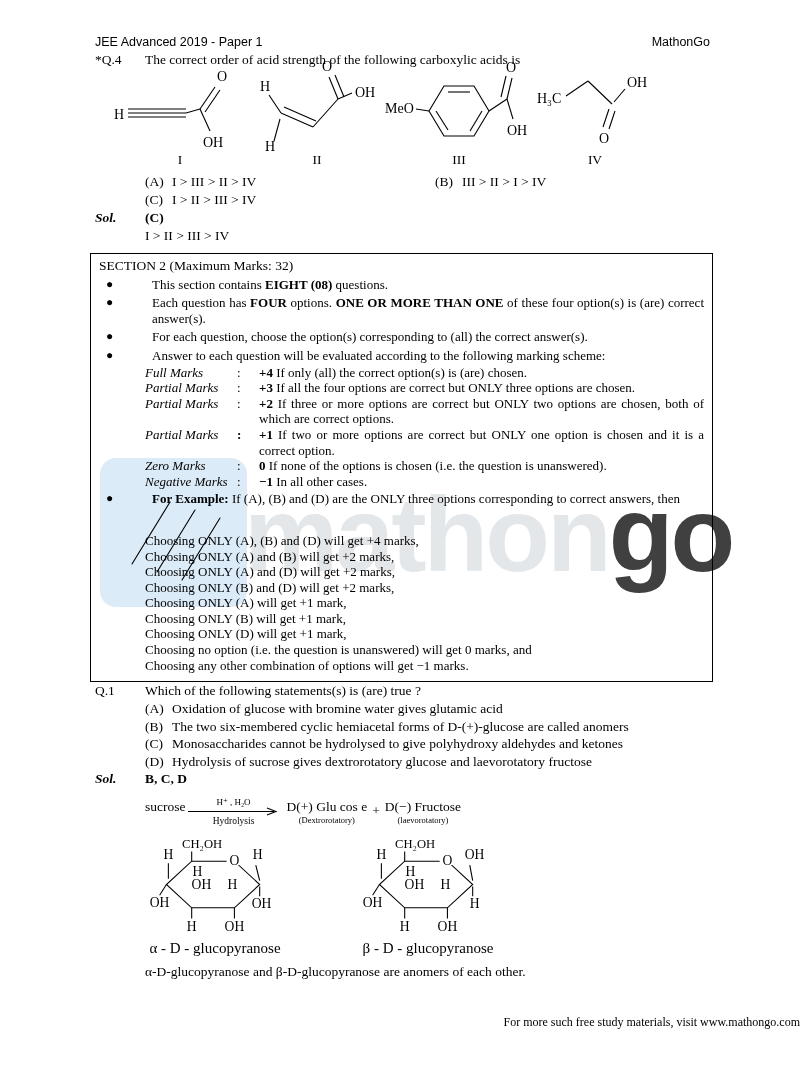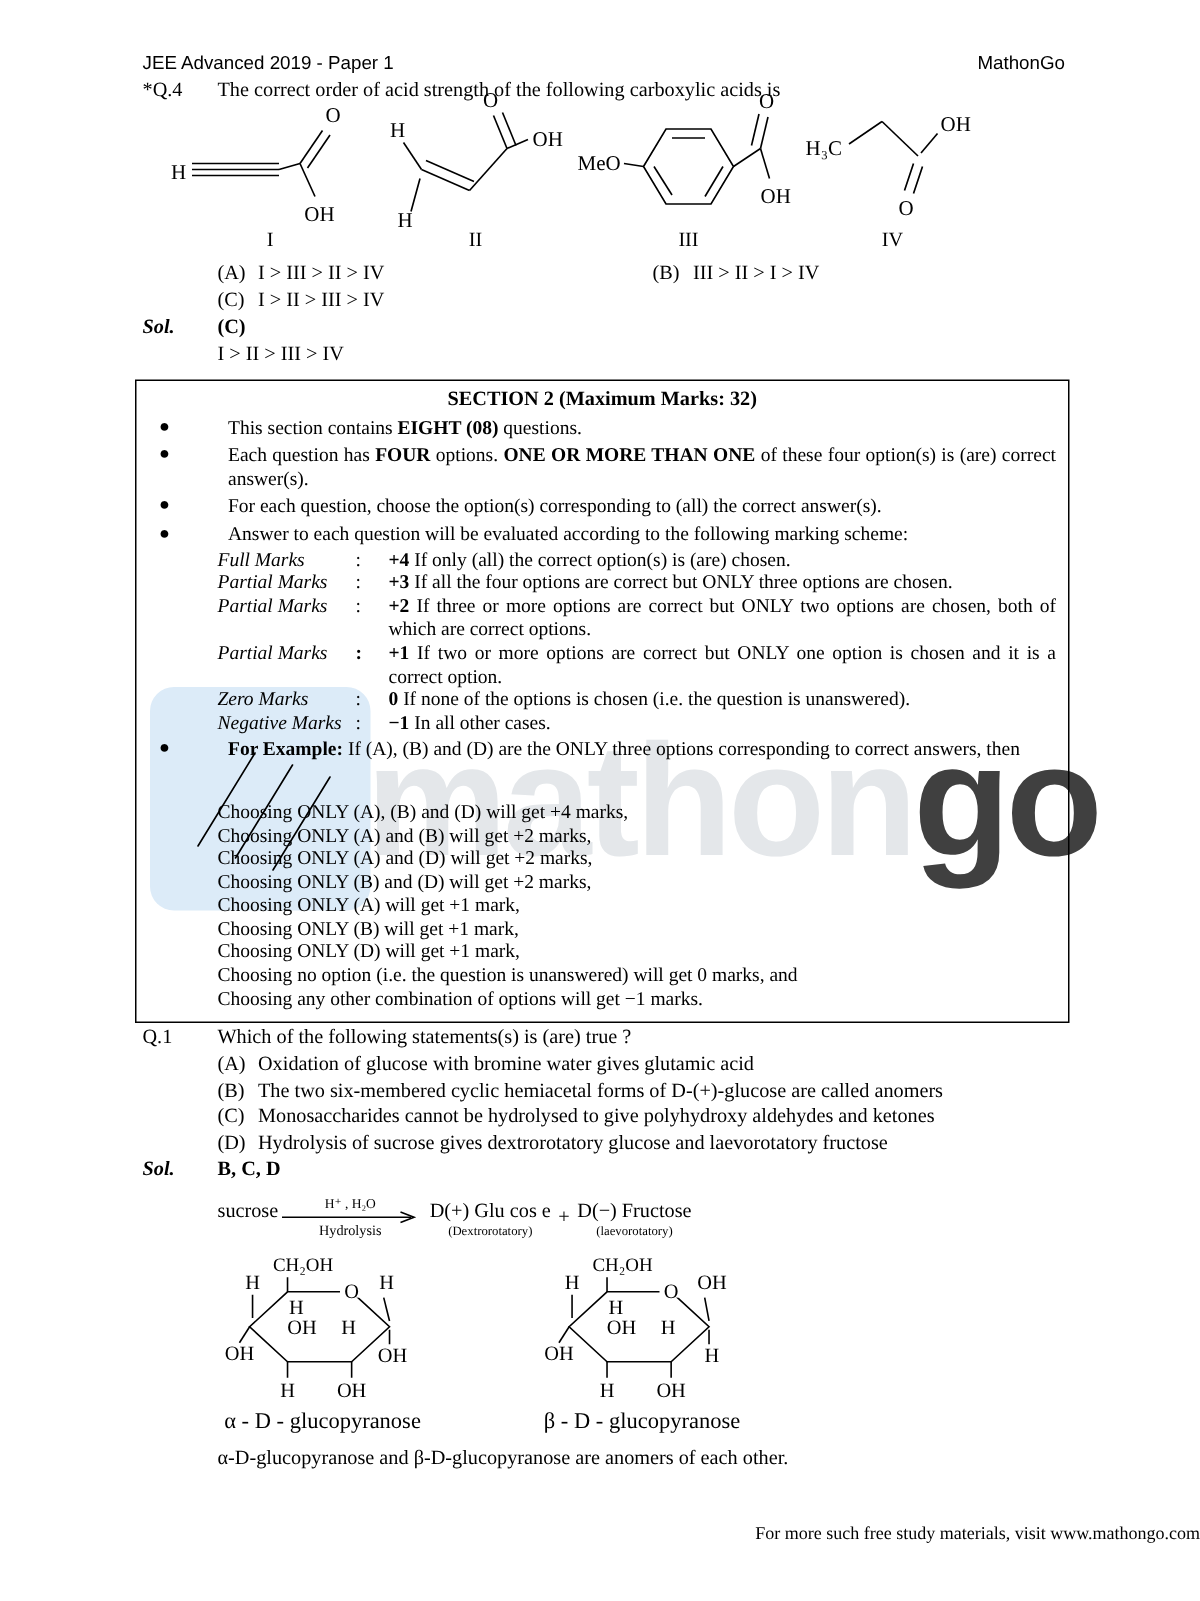--- a/index.html
+++ b/index.html
@@ -25,21 +25,21 @@
   svg text{font-family:"Liberation Serif","DejaVu Serif",serif;font-size:14px;fill:#000;}
   .opt-grid{display:grid;grid-template-columns:290px auto;margin-left:50px;margin-top:6px;line-height:18px;}
   .opt-key{display:inline-block;width:27px;}
   .sol-line{display:flex;line-height:18px;}
   .sol-lab{width:50px;flex:none;font-weight:bold;font-style:italic;}
   .b{font-weight:bold;}
   .ml50{margin-left:50px;line-height:18px;}
   
   .secbox{border:1.5px solid #000;margin-left:-5px;width:605px;margin-top:8px;
           padding:4px 8px 8px 8px;font-size:13px;line-height:15.6px;}
-  .sec-title{text-align:center;font-weight:bold;font-size:13.5px;margin-bottom:3px;}
+  .sec-title{text-align:left;font-weight:normal;font-size:13.5px;margin-bottom:3px;}
   .brow{display:flex;margin-bottom:3px;}
   .bdot{width:46px;flex:none;padding-left:7px;font-size:12px;}
   .btxt{flex:1;text-align:justify;}
   .mrow{display:flex;margin-left:46px;}
   .mlab{width:92px;flex:none;font-style:italic;}
   .mcol{width:22px;flex:none;}
   .mtxt{flex:1;text-align:justify;}
   .exlines{margin-left:46px;margin-top:26px;}
   
   .q1-block{}

